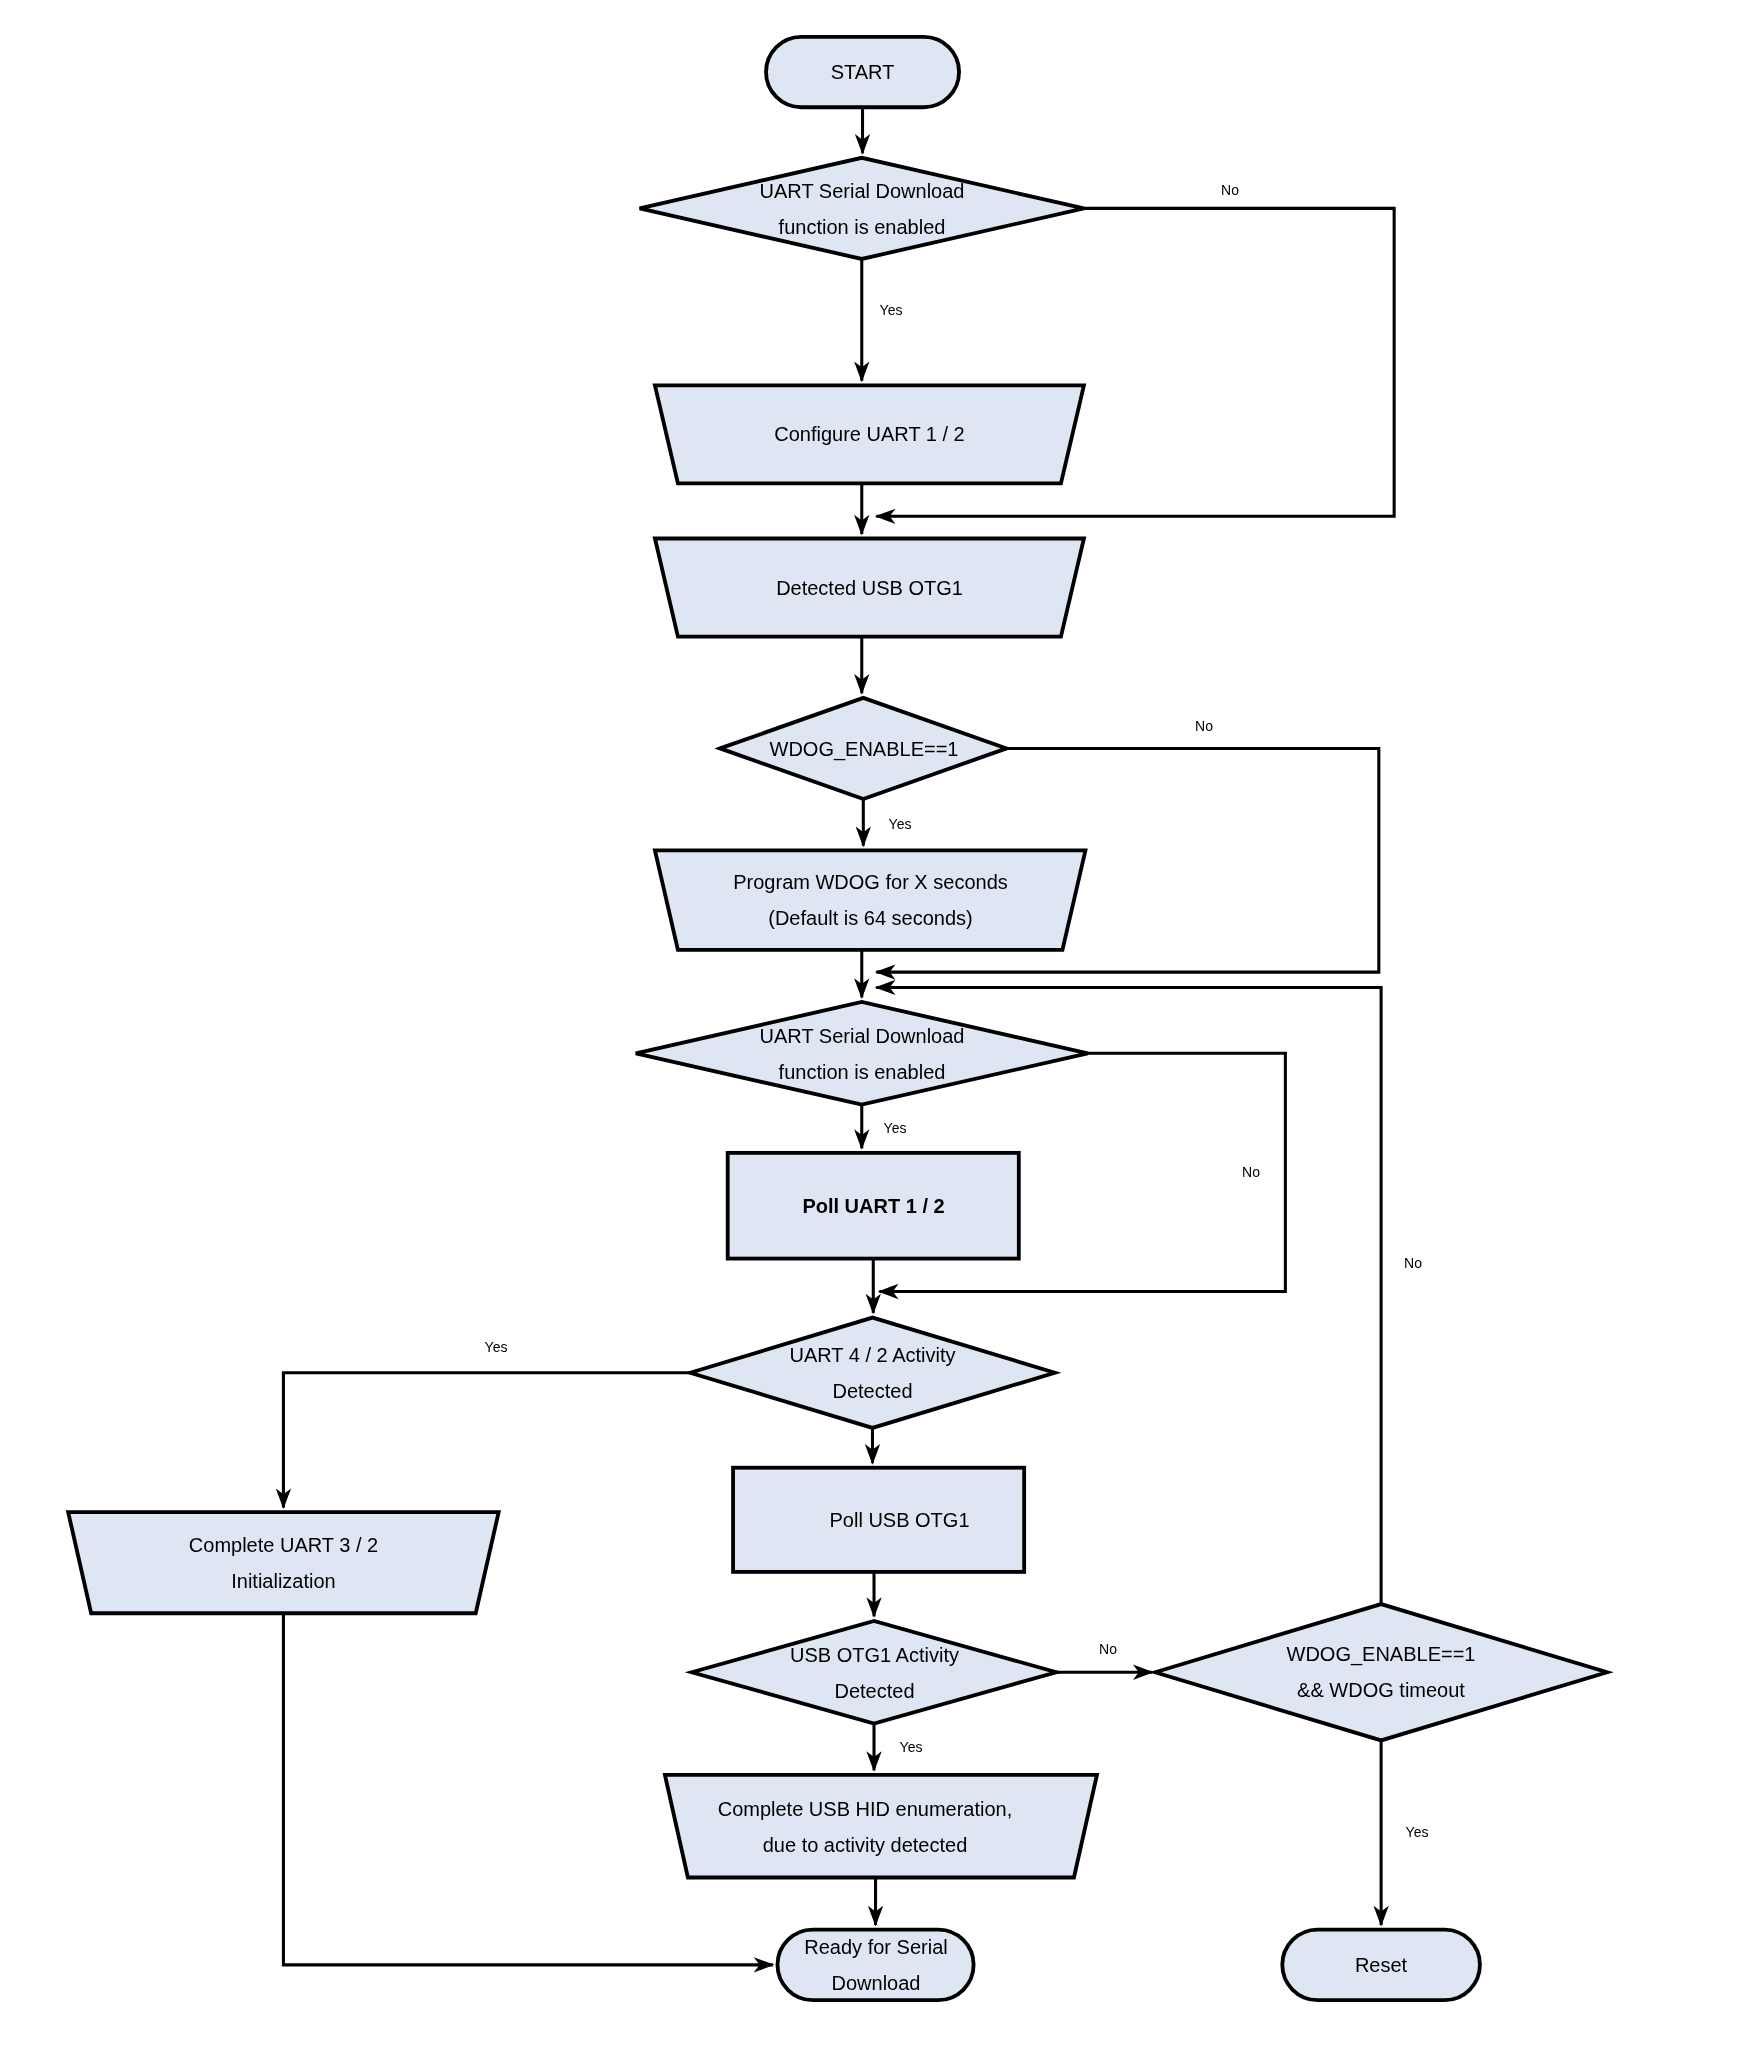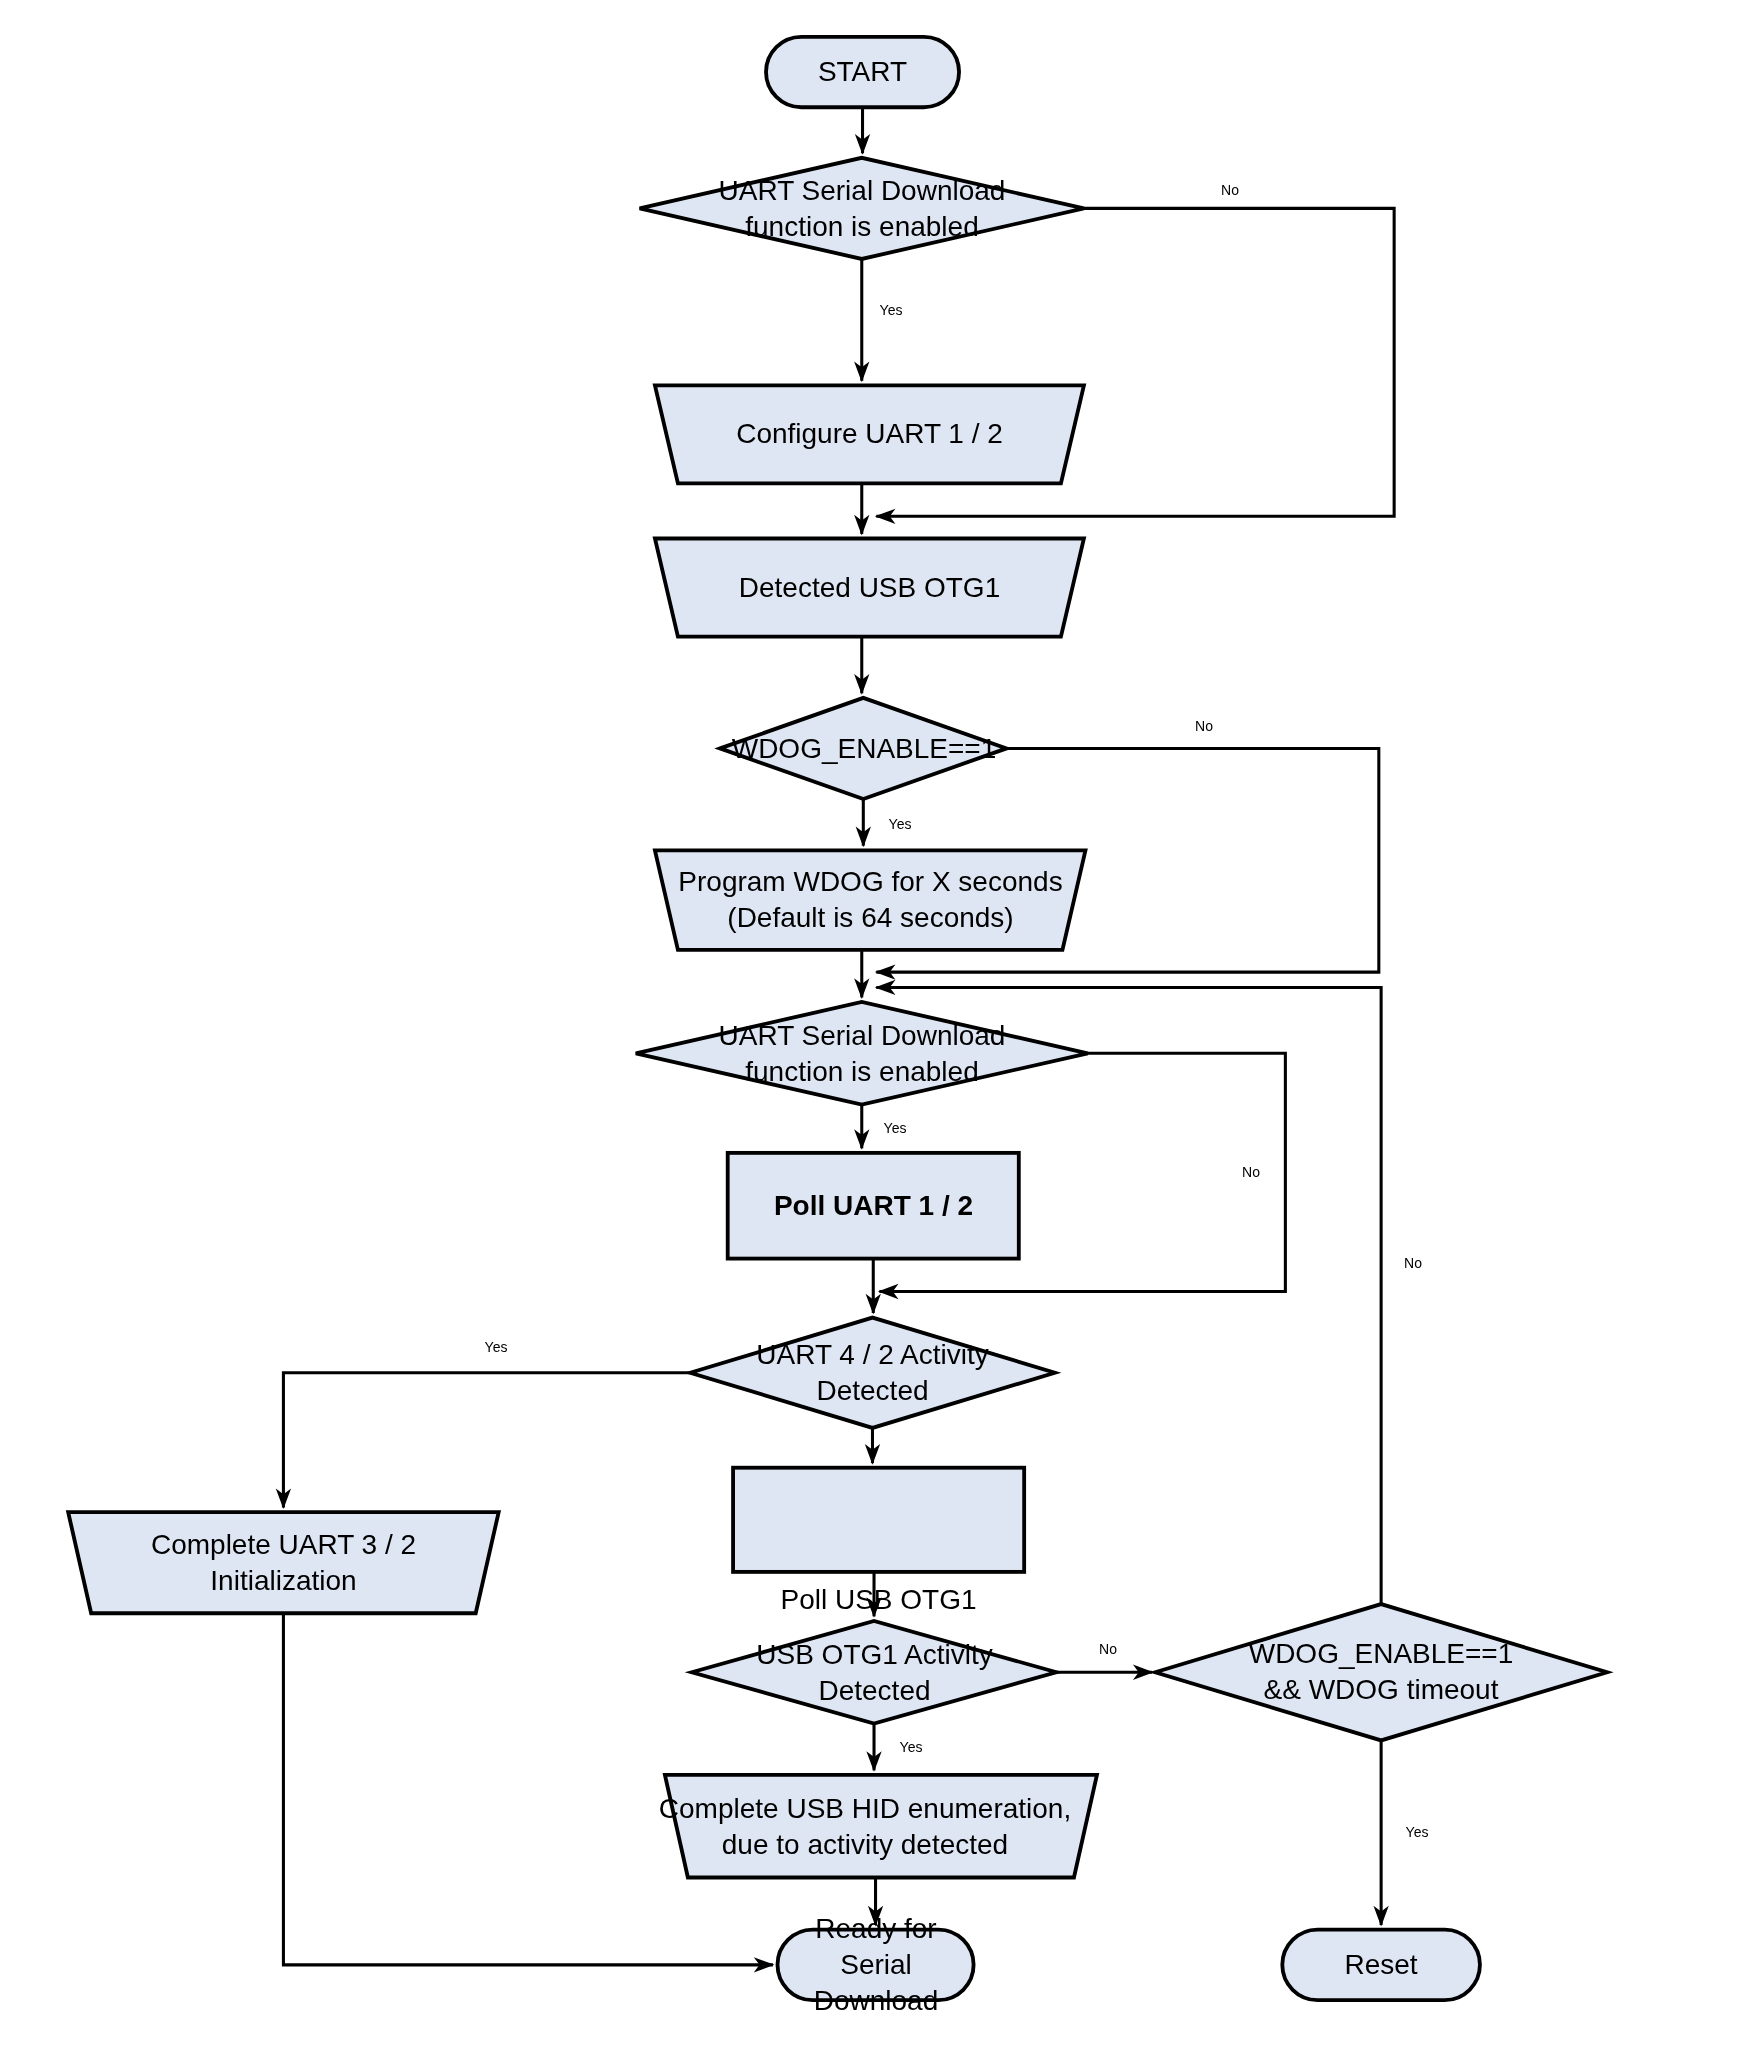--- a/index.html
+++ b/index.html
@@ -16,21 +16,21 @@
     overflow: hidden;
   }
   .stage svg.layer {
     position: absolute; left: 0; top: 0;
     width: 1758px; height: 2066px;
   }
   .nlabel {
     position: absolute;
     display: flex; align-items: center; justify-content: center;
     text-align: center;
-    font-size: 28px; line-height: 36px;
+    font-size: 20px; line-height: 36px;
     white-space: pre-line;
     pointer-events: none;
   }
   .elabel {
     position: absolute;
     transform: translate(-50%, -50%);
     font-size: 14px; line-height: 25px;
     white-space: nowrap;
     pointer-events: none;
   }
@@ -98,21 +98,21 @@
   <div class="nlabel" style="left:703px;  top:698px; width:322px; height:101px;">WDOG_ENABLE==1</div>
   <div class="nlabel" style="left:655px;  top:850px;width:431px; height:100px;">Program WDOG for X seconds
 (Default is 64 seconds)</div>
   <div class="nlabel" style="left:636px;  top:1002px;width:452px; height:103px;">UART Serial Download
 function is enabled</div>
   <div class="nlabel" style="left:728px;  top:1153px;width:291px; height:106px;font-weight:bold;">Poll UART 1 / 2</div>
   <div class="nlabel" style="left:690px;  top:1318px;width:365px; height:110px;">UART 4 / 2 Activity
 Detected</div>
   <div class="nlabel" style="left:68px;   top:1512px;width:431px; height:101px;">Complete UART 3 / 2
 Initialization</div>
-  <div class="nlabel" style="left:733px;  top:1548px;width:291px; height:104px;">Poll USB OTG1</div>
+  <div class="nlabel" style="left:733px;  top:1468px;width:291px; height:104px;padding-left:21px;">Poll USB OTG1</div>
   <div class="nlabel" style="left:692px;  top:1621px;width:365px; height:103px;">USB OTG1 Activity
 Detected</div>
   <div class="nlabel" style="left:1155px; top:1604px;width:452px; height:136px;">WDOG_ENABLE==1
 &amp;&amp; WDOG timeout</div>
   <div class="nlabel" style="left:649px;  top:1775px;width:432px; height:103px;">Complete USB HID enumeration,
 due to activity detected</div>
   <div class="nlabel" style="left:778px; top:1930px;width:196px; height:70px;text-align:center;">Ready for Serial
 Download</div>
   <div class="nlabel" style="left:1282px; top:1930px;width:198px; height:70px;">Reset</div>
 

